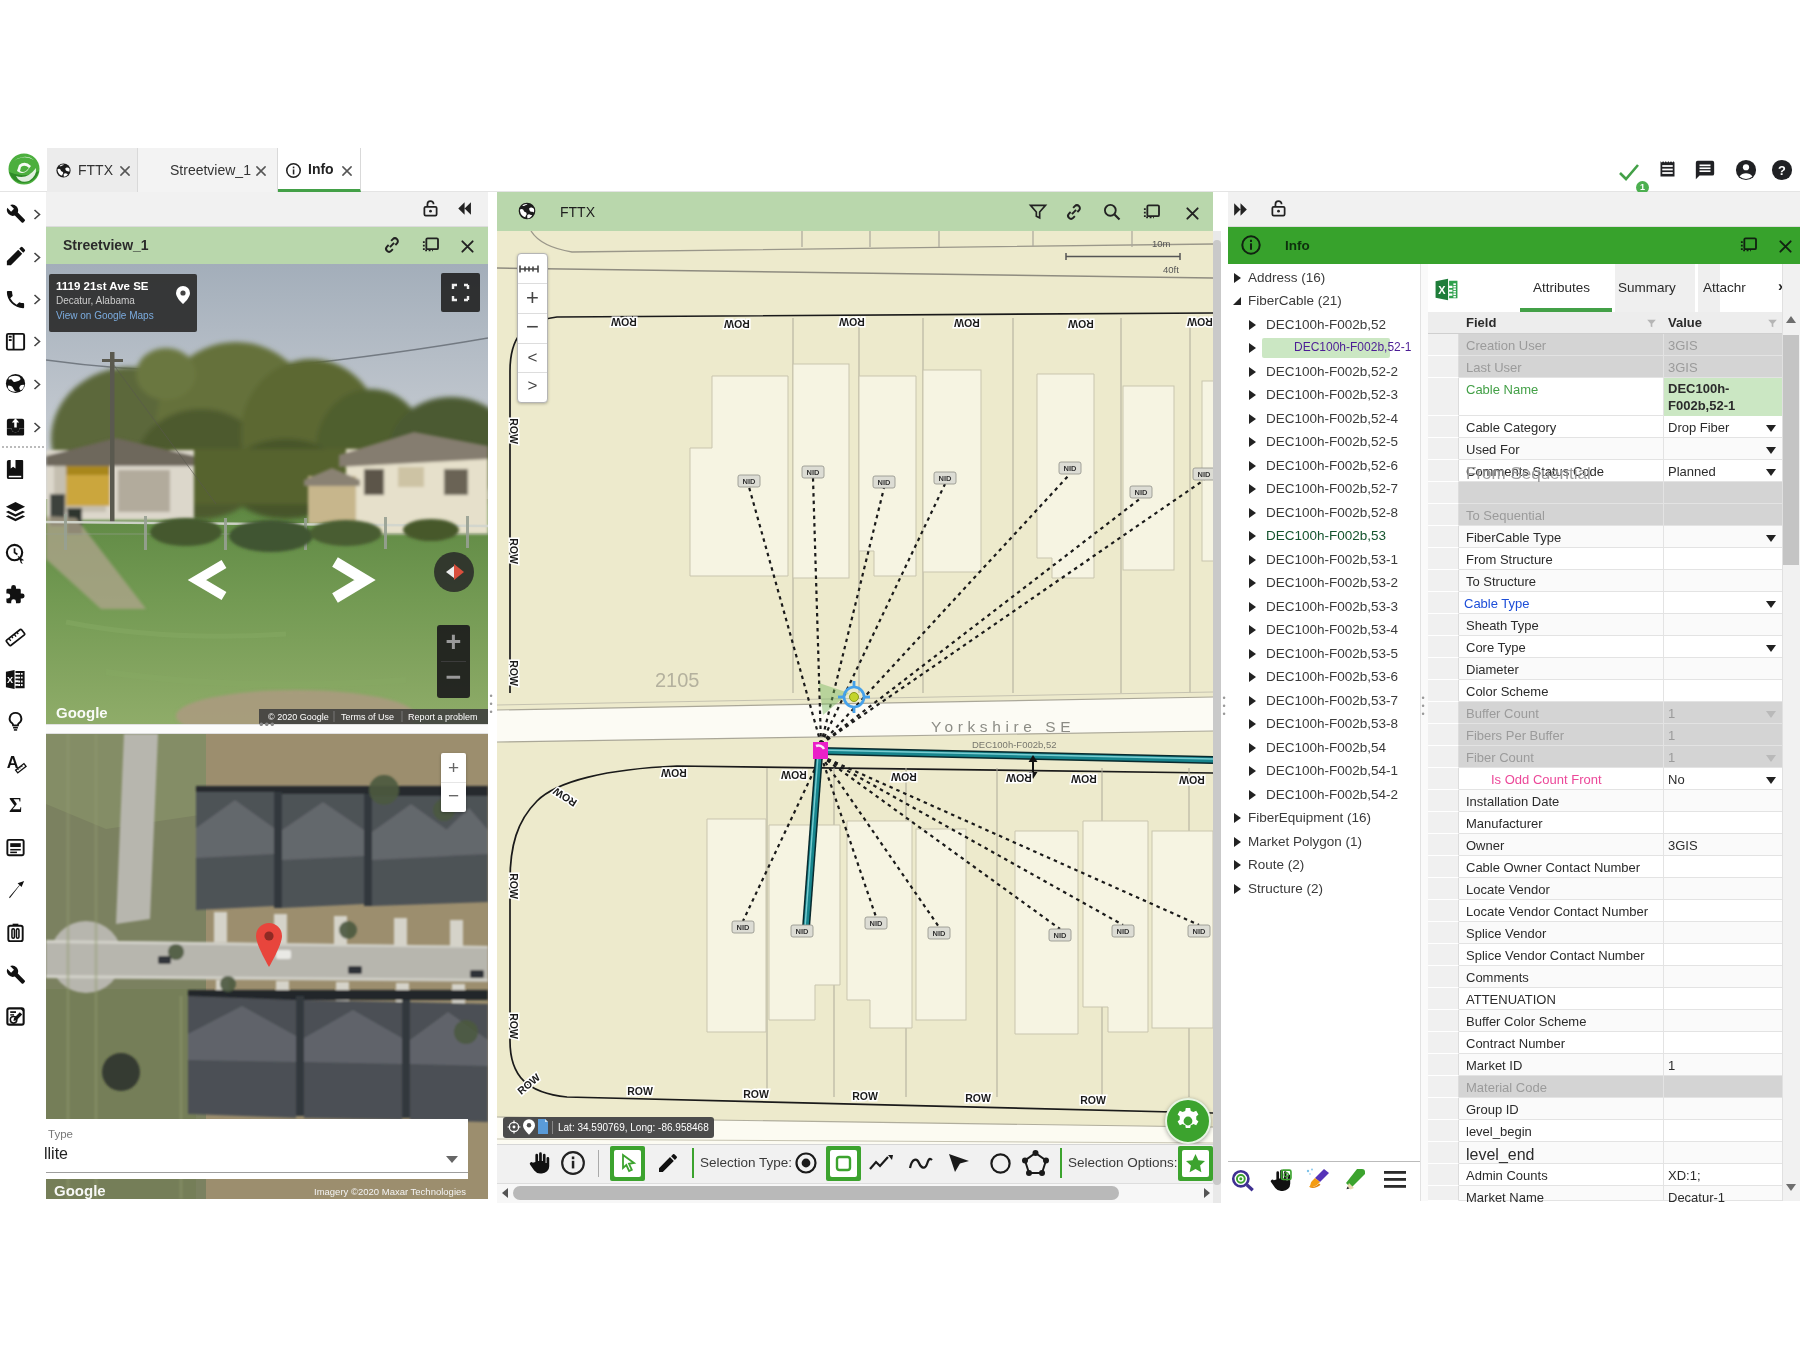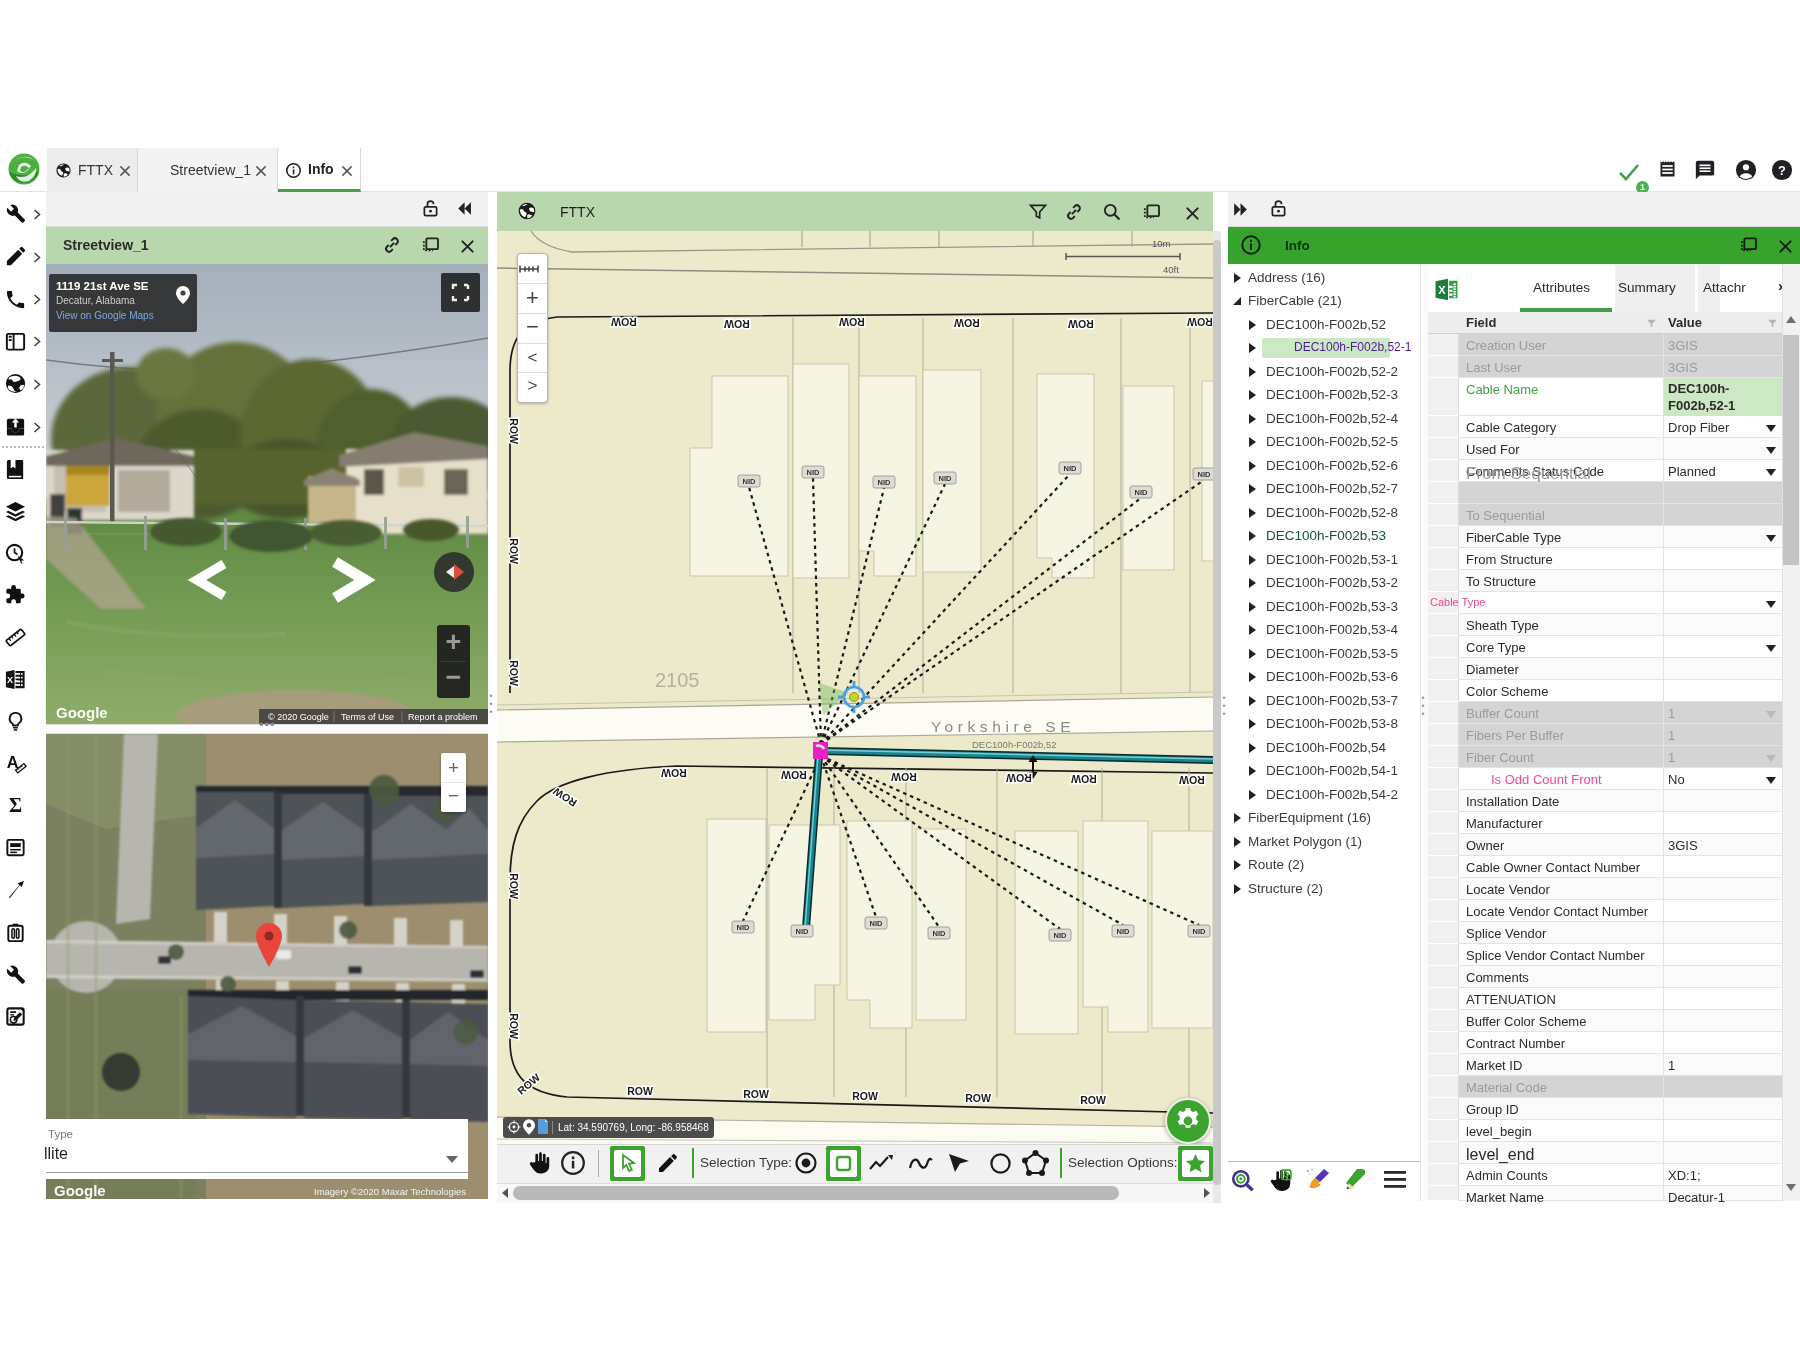--- a/index.html
+++ b/index.html
@@ -1151,21 +1151,21 @@
     <div class="ab" style="left:1428px;top:548px;width:31px;height:22px;background:#f0f0f0;border-right:1px solid #dcdcdc;border-bottom:1px solid #fff"></div>
     <div class="ab" style="left:1663px;top:548px;width:1px;height:22px;background:#e3e3e3"></div>
     <div class="ab tx" style="left:1466px;top:552px;font-size:13px;color:#2b2b2b">From Structure</div>
     <div class="ab" style="left:1428px;top:570px;width:354px;height:22px;background:#fafafa;border-bottom:1px solid #e3e3e3"></div>
     <div class="ab" style="left:1428px;top:570px;width:31px;height:22px;background:#f0f0f0;border-right:1px solid #dcdcdc;border-bottom:1px solid #fff"></div>
     <div class="ab" style="left:1663px;top:570px;width:1px;height:22px;background:#e3e3e3"></div>
     <div class="ab tx" style="left:1466px;top:574px;font-size:13px;color:#2b2b2b">To Structure</div>
     <div class="ab" style="left:1428px;top:592px;width:354px;height:22px;background:#fff;border-bottom:1px solid #e3e3e3"></div>
     <div class="ab" style="left:1428px;top:592px;width:31px;height:22px;background:#f0f0f0;border-right:1px solid #dcdcdc;border-bottom:1px solid #fff"></div>
     <div class="ab" style="left:1663px;top:592px;width:1px;height:22px;background:#e3e3e3"></div>
-    <div class="ab tx" style="left:1430px;top:596px;font-size:11px;color:#ec4899">Cable Type</div>
+    <div class="ab tx" style="left:1464px;top:596px;font-size:13px;color:#1d4ed8">Cable Type</div>
     <div class="ab" style="left:1766px;top:601px;width:0;height:0;border-left:5.5px solid transparent;border-right:5.5px solid transparent;border-top:7px solid #222"></div>
     <div class="ab" style="left:1428px;top:614px;width:354px;height:22px;background:#fafafa;border-bottom:1px solid #e3e3e3"></div>
     <div class="ab" style="left:1428px;top:614px;width:31px;height:22px;background:#f0f0f0;border-right:1px solid #dcdcdc;border-bottom:1px solid #fff"></div>
     <div class="ab" style="left:1663px;top:614px;width:1px;height:22px;background:#e3e3e3"></div>
     <div class="ab tx" style="left:1466px;top:618px;font-size:13px;color:#2b2b2b">Sheath Type</div>
     <div class="ab" style="left:1428px;top:636px;width:354px;height:22px;background:#fff;border-bottom:1px solid #e3e3e3"></div>
     <div class="ab" style="left:1428px;top:636px;width:31px;height:22px;background:#f0f0f0;border-right:1px solid #dcdcdc;border-bottom:1px solid #fff"></div>
     <div class="ab" style="left:1663px;top:636px;width:1px;height:22px;background:#e3e3e3"></div>
     <div class="ab tx" style="left:1466px;top:640px;font-size:13px;color:#2b2b2b">Core Type</div>
     <div class="ab" style="left:1766px;top:645px;width:0;height:0;border-left:5.5px solid transparent;border-right:5.5px solid transparent;border-top:7px solid #222"></div>

